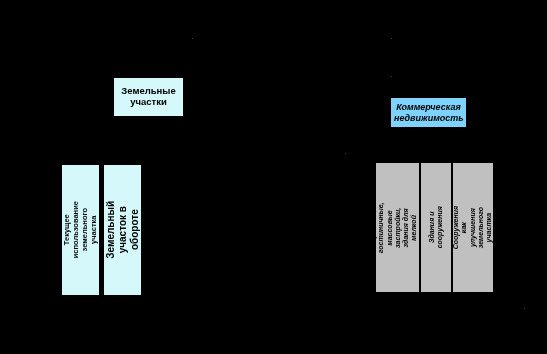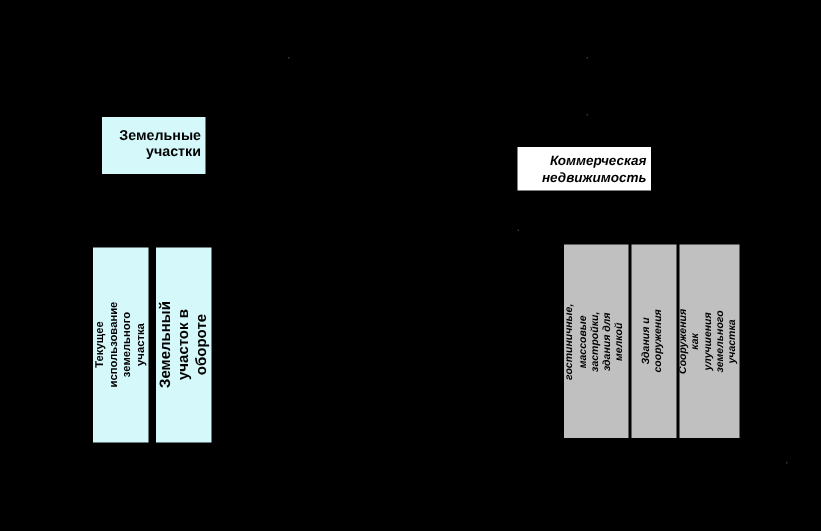--- a/index.html
+++ b/index.html
@@ -24,42 +24,43 @@
     background: #000000;
   }
 
   
   .hdr-box {
     position: absolute;
     box-sizing: border-box;
     display: flex;
     align-items: center;
     justify-content: center;
-    text-align: right;
+    text-align: center;
     line-height: 1.15;
     padding: 2px 3px;
+    margin-left: 46px;
   }
 
   .hdr-land {
     left: 68px;
     top: 78px;
     width: 69px;
     height: 38px;
     background: #d5f8fb;
     color: #000000;
     font-size: 9.5px;
     font-weight: 700;
   }
 
   .hdr-comm {
     left: 345px;
     top: 98px;
-    width: 89px;
+    width: 75px;
     height: 29px;
-    background: #ffffff;
+    background: #7dd3fc;
     color: #000000;
     font-size: 9px;
     font-weight: 700;
     font-style: italic;
   }
 
   .hdr-inner {
     display: block;
     width: 100%;
   }

